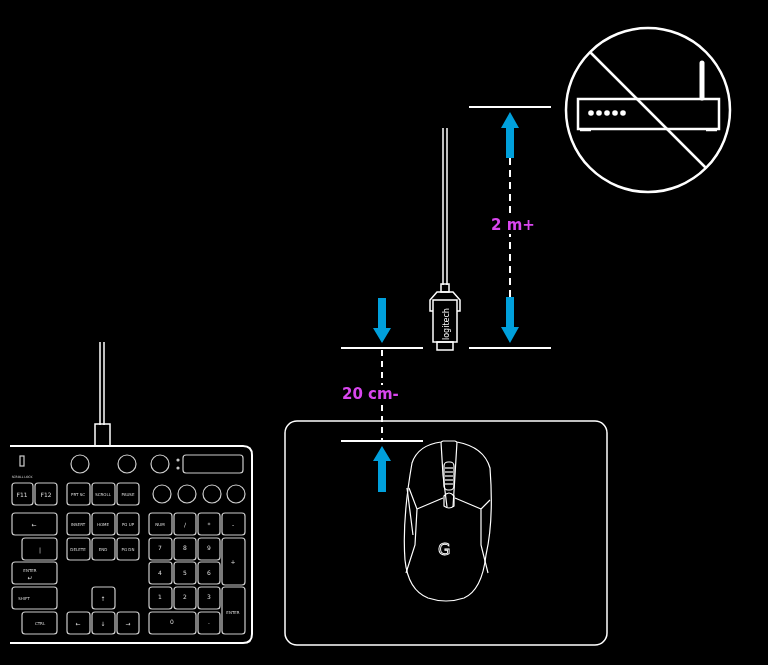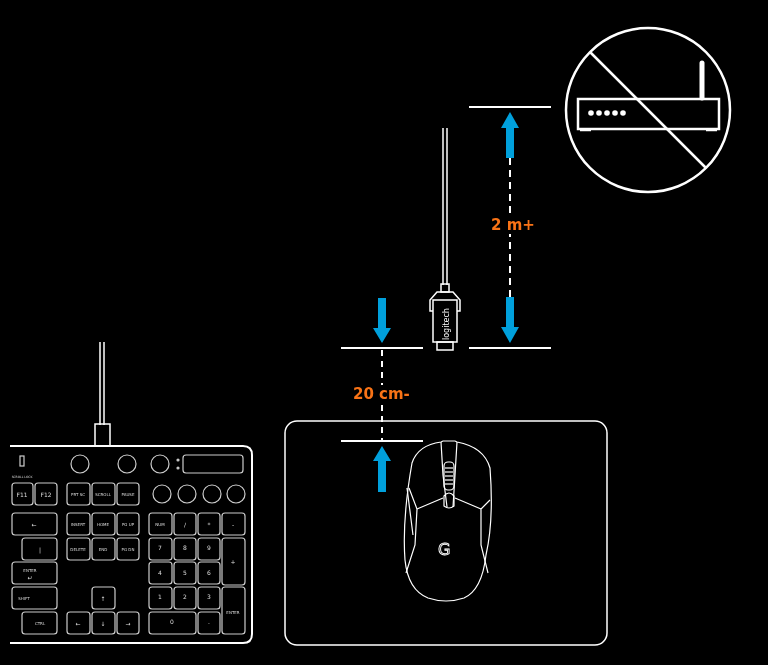--- a/index.html
+++ b/index.html
@@ -1,18 +1,18 @@
 <!DOCTYPE html>
 <html><head>
 <meta charset="utf-8">
 <style>
   html, body { margin:0; padding:0; background:#000; }
   body { width:768px; height:665px; position:relative; overflow:hidden; font-family:"DejaVu Sans", sans-serif; }
   svg { position:absolute; left:0; top:0; }
-  .lbl { position:absolute; color:#f97316; font-family:"DejaVu Sans", sans-serif; font-weight:bold; font-size:15px; background:#000; padding:0 2px; white-space:nowrap; }
+  .lbl { position:absolute; color:#d946ef; font-family:"DejaVu Sans", sans-serif; font-weight:bold; font-size:15px; background:#000; padding:0 2px; white-space:nowrap; }
   .k text { font-family:"DejaVu Sans", sans-serif; fill:#ddd; }
 </style>
 </head>
 <body>
 
 <svg width="768" height="665" viewBox="0 0 768 665">
 
   <g stroke="#fff" fill="none" stroke-width="2.5">
     <circle cx="648" cy="110" r="82"></circle>
     <line x1="590" y1="52" x2="706" y2="168"></line>
@@ -184,13 +184,13 @@
     <text x="160" y="599">1</text>
     <text x="185" y="599">2</text>
     <text x="209" y="599">3</text>
     <text x="233" y="614" font-size="4">ENTER</text>
     <text x="172" y="624">0</text>
     <text x="209" y="624">.</text>
   </g>
 </svg>
 
 <div class="lbl" style="left:489px; top:216px;">2 m+</div>
-<div class="lbl" style="left:351px; top:385px;">20 cm-</div>
+<div class="lbl" style="left:340px; top:385px;">20 cm-</div>
 
 </body></html>

